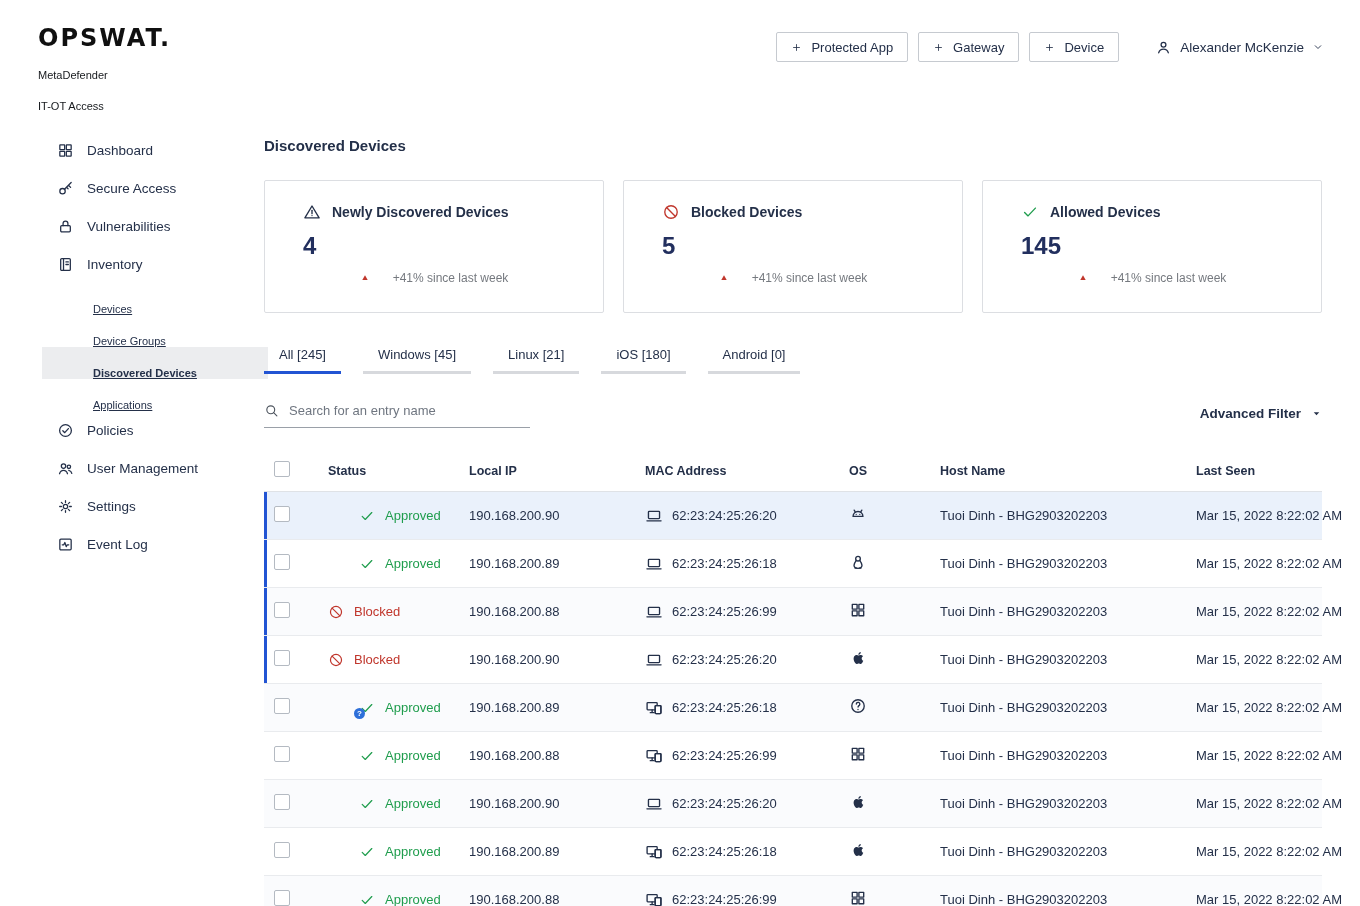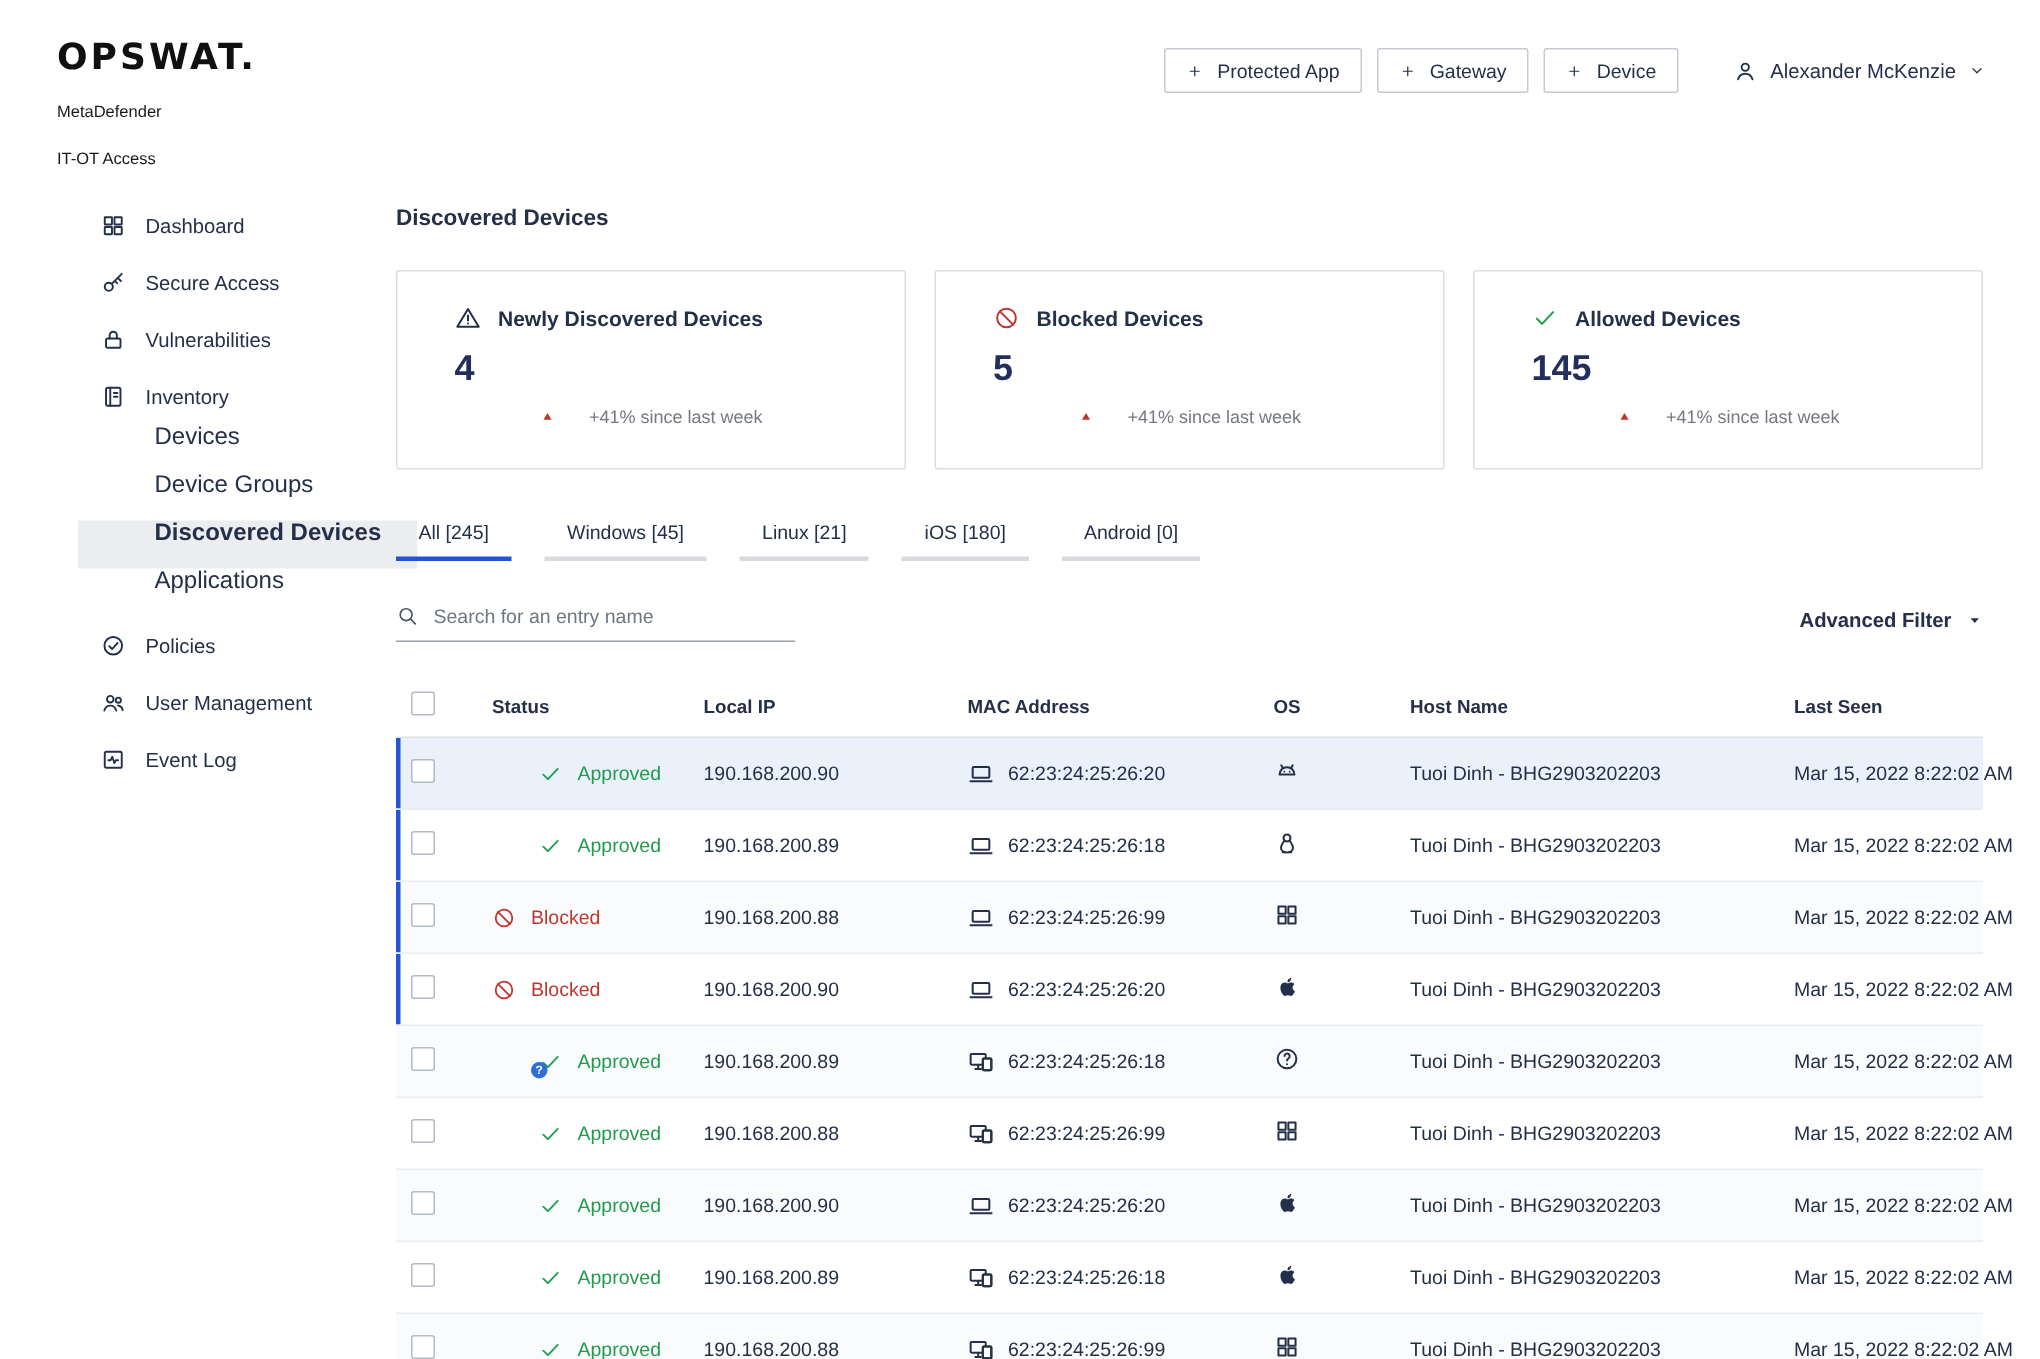--- a/index.html
+++ b/index.html
@@ -15,24 +15,24 @@
   .logo-sub{font-size:11px;color:#16191d;line-height:15px;margin-top:16px;}
   .header-controls{position:absolute;top:32px;right:36px;display:flex;align-items:center;gap:20px;}
   .hbtn-group{display:flex;gap:10px;}
   .hbtn{display:flex;align-items:center;gap:9px;height:30px;padding:0 14px;border:1px solid #c6cad0;border-radius:2px;background:#fff;font-size:13px;color:var(--navy,#243049);font-family:inherit;cursor:pointer;}
   .hbtn .ic{width:11px;height:11px;}
   .user{display:flex;align-items:center;gap:8px;margin-left:16px;font-size:13.5px;cursor:pointer;}
   .user .ic.u{width:17px;height:17px;}
   .user .ic.chev{width:12px;height:12px;}
 
   
-  .sidebar{position:absolute;left:14px;top:131px;width:264px;}
+  .sidebar{position:absolute;left:4px;top:131px;width:264px;}
   .side-item{display:flex;align-items:center;gap:13px;height:38px;padding-left:53px;font-size:13.5px;cursor:pointer;}
   .side-item .ic{width:17px;height:17px;}
-  .side-sub{height:32px;display:flex;align-items:flex-start;padding-left:51px;margin-left:38px;font-size:16px;cursor:pointer;}
+  .side-sub{height:32px;display:flex;align-items:flex-end;padding-left:51px;margin-left:38px;font-size:11px;cursor:pointer;text-decoration:underline;}
   .side-sub.active{background:#ecedef;font-weight:700;}
 
   
   .main{position:absolute;left:264px;top:0;width:1058px;height:906px;}
   .page-title{position:absolute;left:0;top:137px;font-size:15px;font-weight:700;}
   .cards{position:absolute;left:0;top:180px;display:flex;gap:19px;width:1058px;}
   .card{flex:1;height:133px;border:1px solid #dcdee2;border-radius:2px;padding:22px 38px;background:#fff;}
   .card-head{display:flex;align-items:center;gap:11px;font-size:14px;font-weight:700;}
   .card-head .ic{width:18px;height:18px;}
   .card-value{margin-top:11px;font-size:24px;font-weight:700;color:var(--stat-value,#222f5e);}
@@ -197,20 +197,29 @@
             <path d="M3.6 19.4c.8-3 3-4.7 5.6-4.7s4.8 1.7 5.6 4.7"></path>
             <circle cx="16.8" cy="9.6" r="2.4"></circle>
             <path d="M16.6 14.6c2.2.4 3.8 2 4.3 4.4"></path>
           </svg>
         </span>
         <span>User Management</span>
       </div>
       <div class="side-item">
         <span class="ic">
           <svg viewBox="0 0 24 24" fill="none" stroke="currentColor" stroke-width="1.8" stroke-linecap="round" stroke-linejoin="round">
+            <circle cx="12" cy="12" r="3.1"></circle>
+            <path d="M12 3.8v2.4M12 17.8v2.4M3.8 12h2.4M17.8 12h2.4M6.2 6.2l1.7 1.7M16.1 16.1l1.7 1.7M17.8 6.2l-1.7 1.7M7.9 16.1l-1.7 1.7"></path>
+          </svg>
+        </span>
+        <span>Settings</span>
+      </div>
+      <div class="side-item">
+        <span class="ic">
+          <svg viewBox="0 0 24 24" fill="none" stroke="currentColor" stroke-width="1.8" stroke-linecap="round" stroke-linejoin="round">
             <rect x="4" y="4.4" width="16" height="15.2" rx="1.5"></rect>
             <path d="M7.4 12.4h2.2l1.5-3.2 1.9 5.8 1.5-2.6h2.1"></path>
           </svg>
         </span>
         <span>Event Log</span>
       </div>
     </nav>
 
   <main class="main">
     <h1 class="page-title">Discovered Devices</h1>

